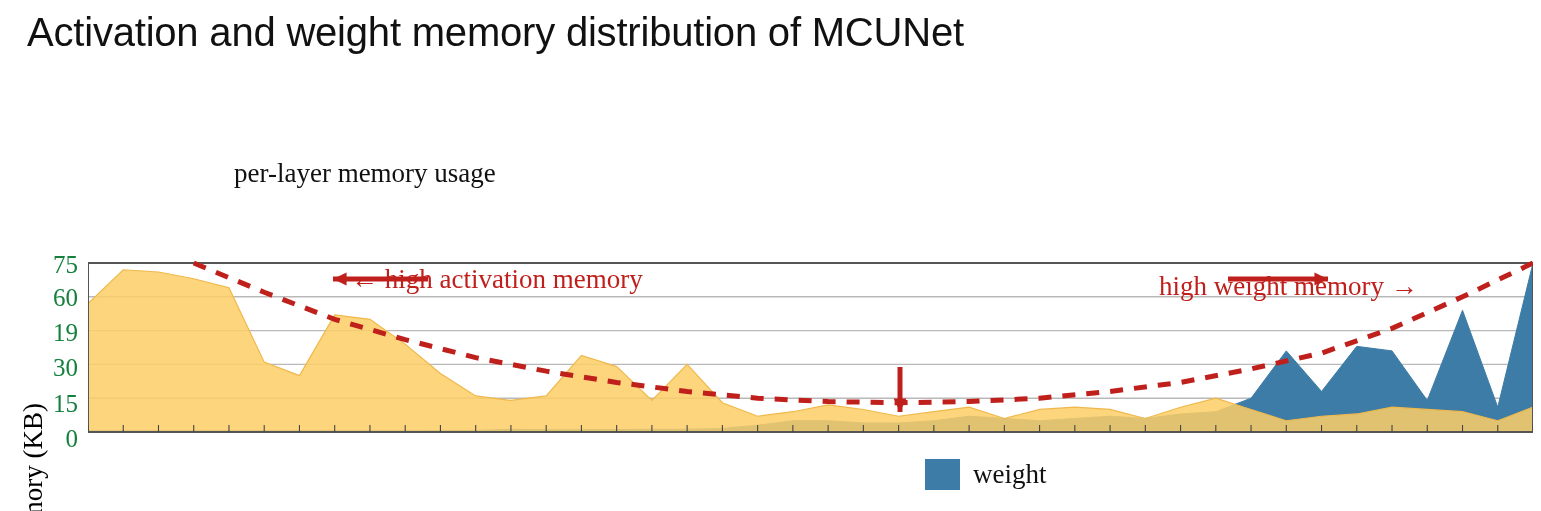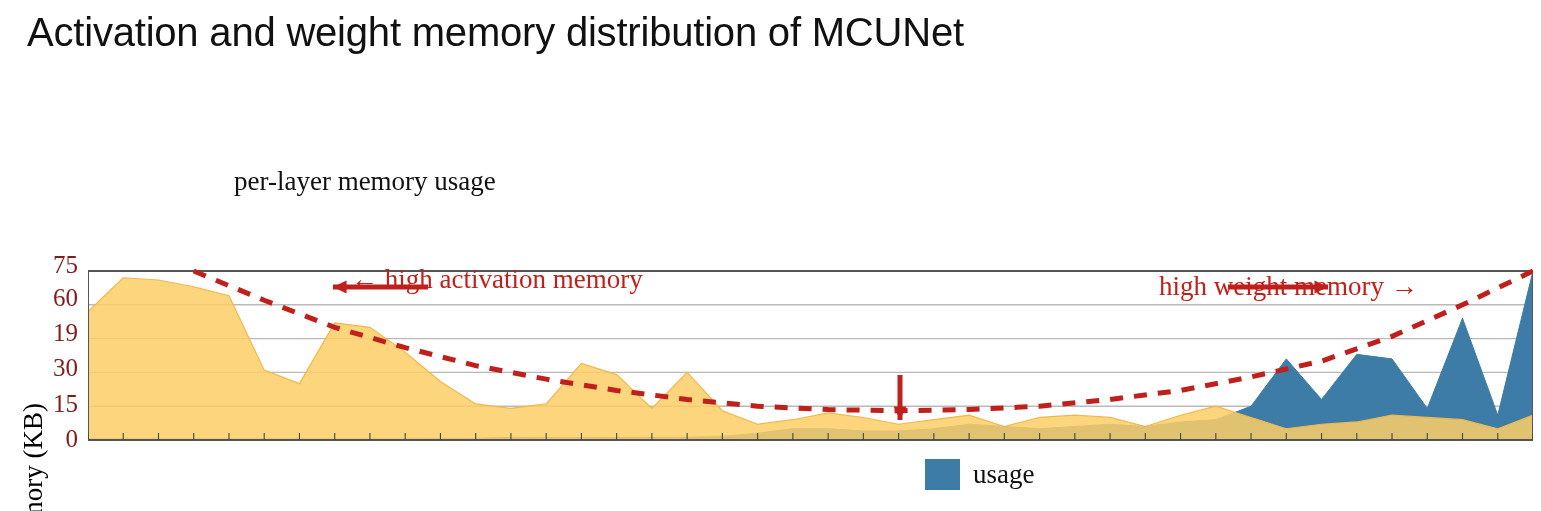--- a/index.html
+++ b/index.html
@@ -18,25 +18,25 @@
     position:absolute;left:0;top:195px;width:1541px;height:260px;
   }
   #ylabel{
     position:absolute;left:-52px;top:270px;width:170px;
     transform:rotate(-90deg);transform-origin:center center;
     font-family:"Liberation Serif", serif;font-size:27px;color:#000;
     text-align:center;white-space:nowrap;
   }
   .ytick{
     position:absolute;right:0;width:44px;text-align:right;
-    font-family:"Liberation Serif", serif;font-size:25px;color:#7f1d1d;
+    font-family:"Liberation Serif", serif;font-size:25px;color:#15803d;
     line-height:1;
   }
   #yticks{position:absolute;left:22px;top:0;width:56px;height:260px;}
-  #plotwrap{position:absolute;left:88px;top:8px;width:1368px;height:260px;}
+  #plotwrap{position:absolute;left:88px;top:0;width:1368px;height:260px;}
   #perlayer{
     position:absolute;left:146px;top:-37px;
     font-family:"Liberation Serif", serif;font-size:27px;color:#111;
     white-space:nowrap;
   }
   .annot{
     position:absolute;font-family:"Liberation Serif", serif;
     color:#c0201c;font-size:27px;white-space:nowrap;
   }
   #annot-activation{left:351px;top:69px;}
@@ -138,16 +138,16 @@
           <polygon points="812,217 805.61090802401,203.42872505170055 818.38909197599,203.42872505170055" fill="#c0201c"></polygon>
         </g>
       </svg>
   </div>
 
   <div class="annot" id="annot-activation" style="color: rgb(192, 32, 28);">←  high activation memory</div>
   <div class="annot" id="annot-weight" style="color: rgb(192, 32, 28);">high weight memory  →</div>
 
   <div class="legend-item" id="legend-weight">
     <span class="swatch" style="background: rgb(60, 124, 166);"></span>
-    <span>usage</span>
+    <span>weight</span>
   </div>
 
 </div>
 
 </body></html>

